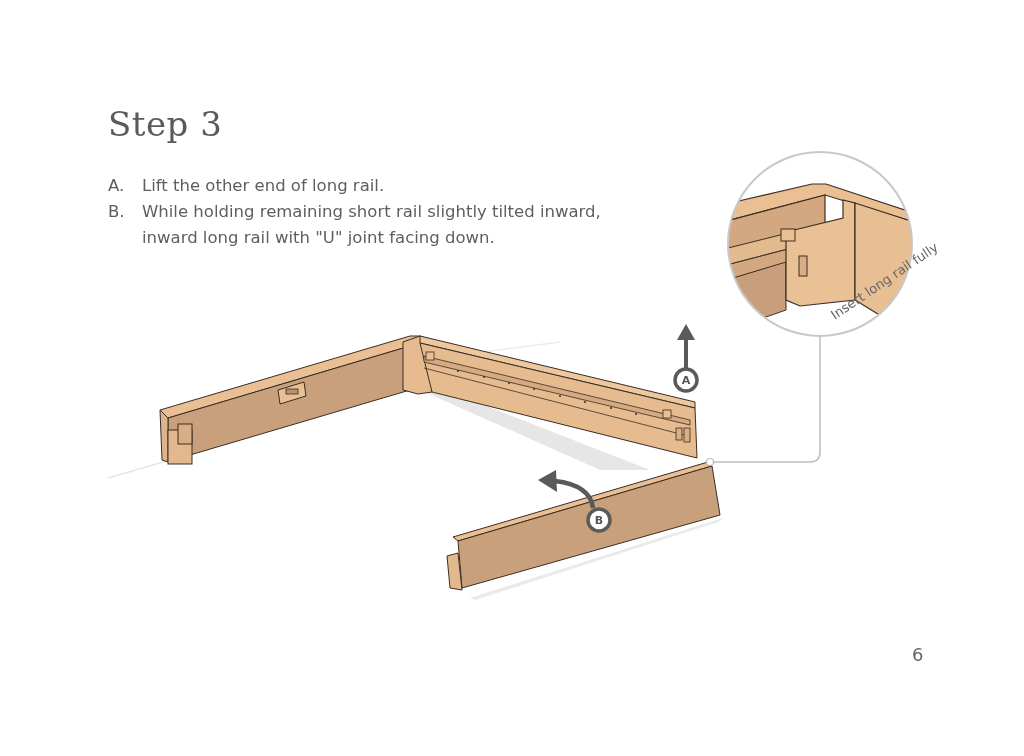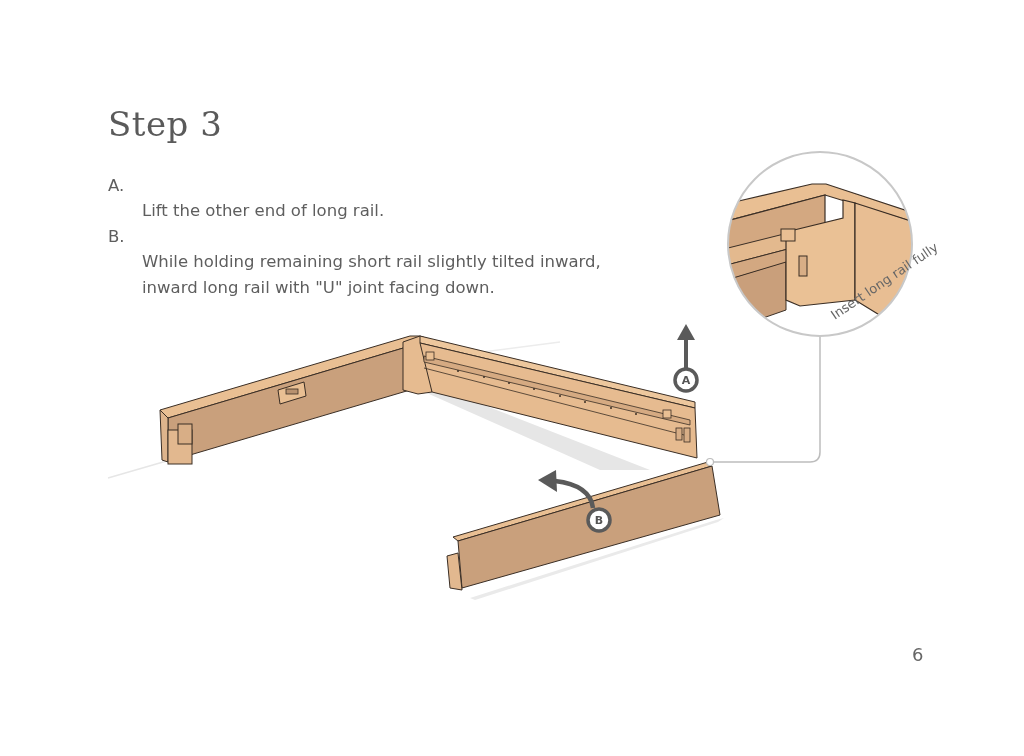--- a/index.html
+++ b/index.html
@@ -1,21 +1,21 @@
 <!DOCTYPE html>
 <html><head>
 <meta charset="utf-8">
 <style>
   html, body { margin:0; padding:0; background:#ffffff; }
   body { width:1024px; height:756px; position:relative; overflow:hidden; font-family:"Liberation Sans", sans-serif; color:#555; }
   .title { position:absolute; left:108px; top:104px; font-family:"DejaVu Serif", serif; font-size:34px; color:#5a5a5a; font-weight:normal; letter-spacing:0.5px; }
   .steps { position:absolute; left:108px; top:173px; font-family:"DejaVu Sans", sans-serif; font-size:16.5px; color:#5e5e5e; line-height:26px; }
   .step { display:flex; }
   .step .letter { width:34px; flex:none; }
-  .step .text { width:490px;margin-top:25px; }
+  .step .text { width:490px; }
   .page-number { position:absolute; left:912px; top:644px; font-family:"DejaVu Sans", sans-serif; font-size:18px; color:#666; }
   svg.illus { position:absolute; left:0; top:0; }
   .callout-label { position:absolute; left:828px; top:310px; font-family:"DejaVu Sans", sans-serif; font-size:13px; color:#666; transform-origin:0 0; transform:rotate(-34deg); white-space:nowrap; }
   .badge-text { font-family:"DejaVu Sans", sans-serif; font-weight:bold; font-size:11px; fill:#555; }
 </style>
 </head>
 <body>
 
 <div class="title">Step 3</div>
 

